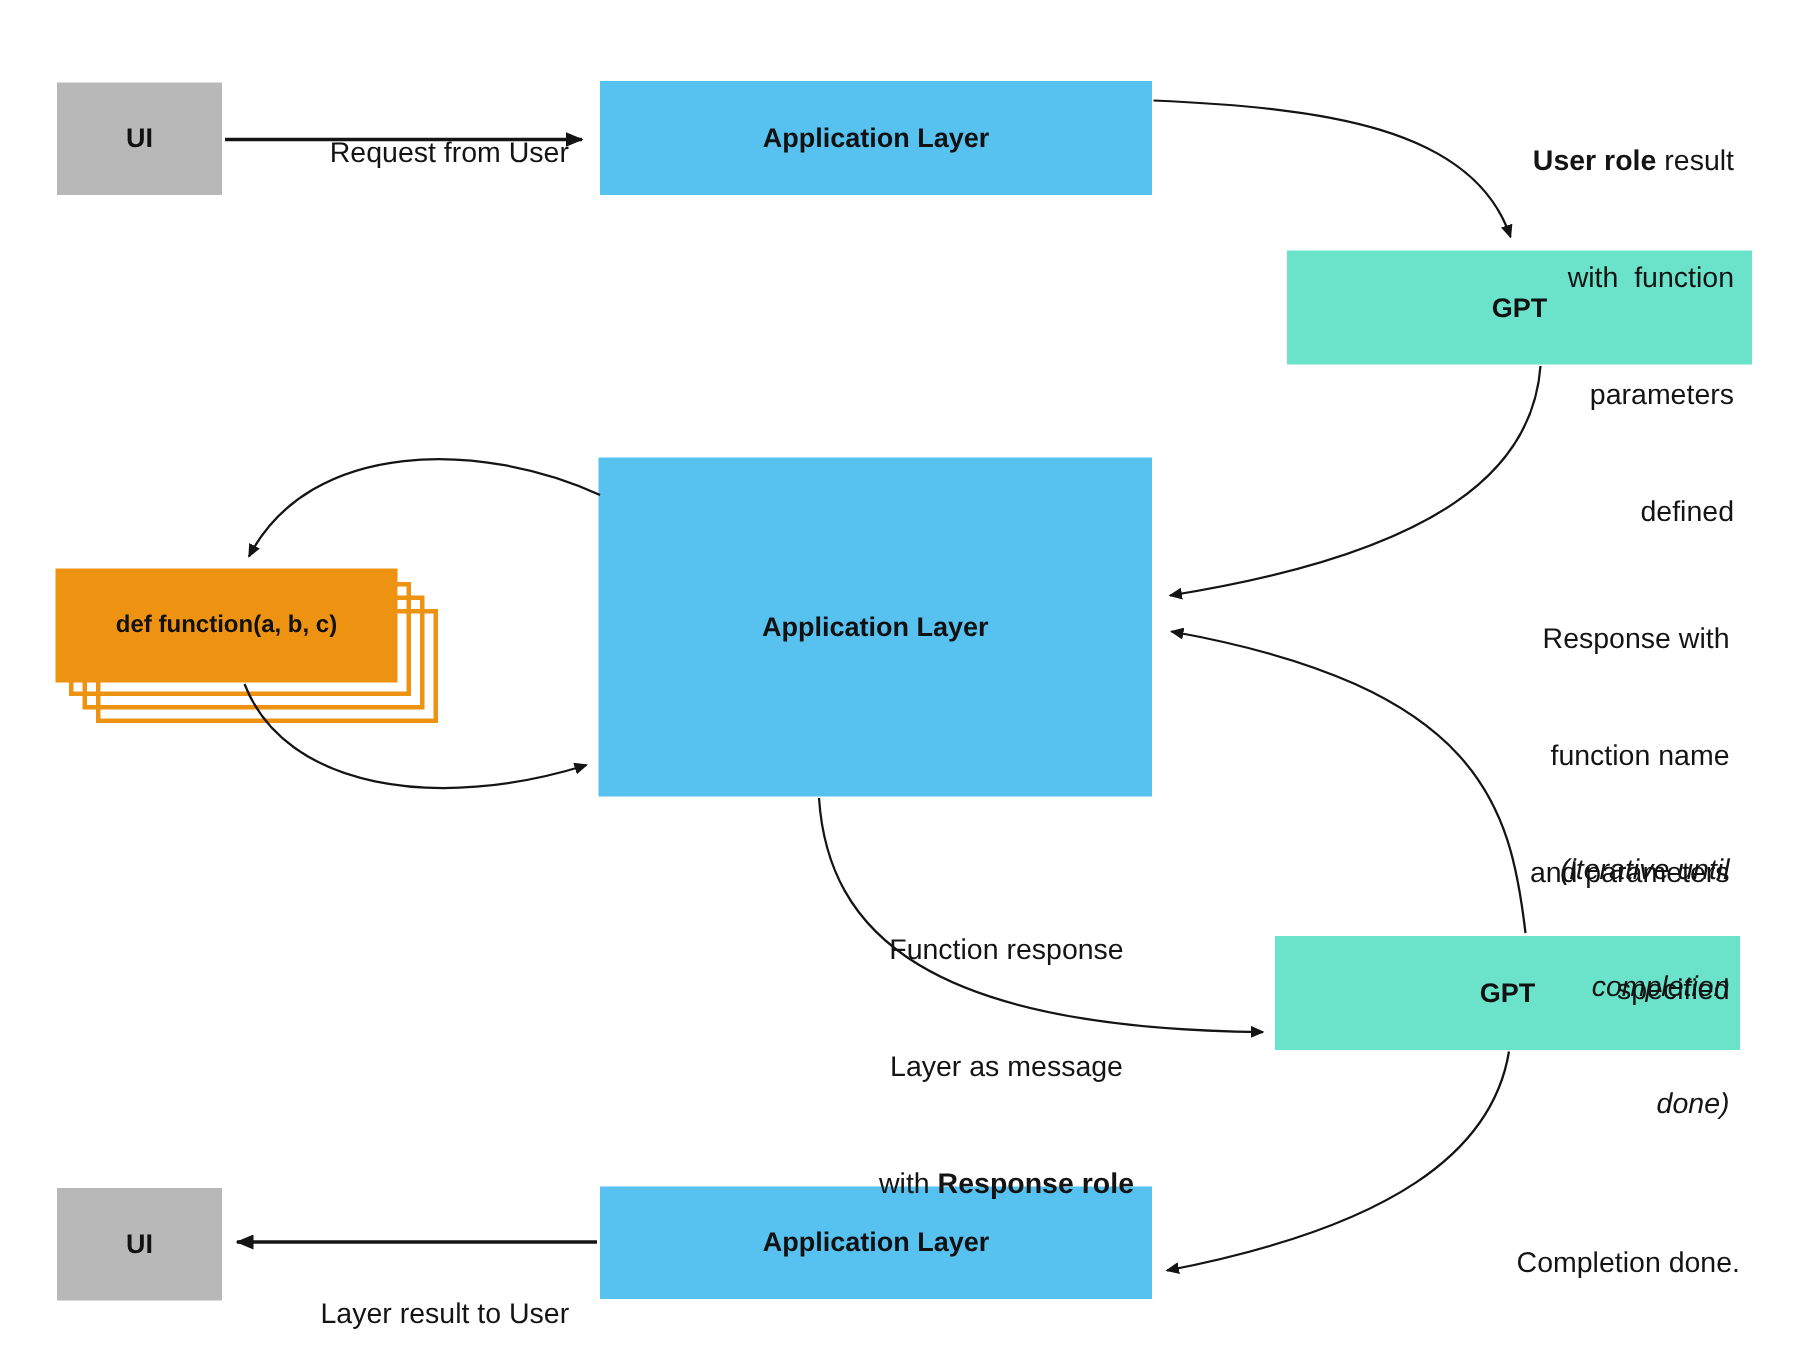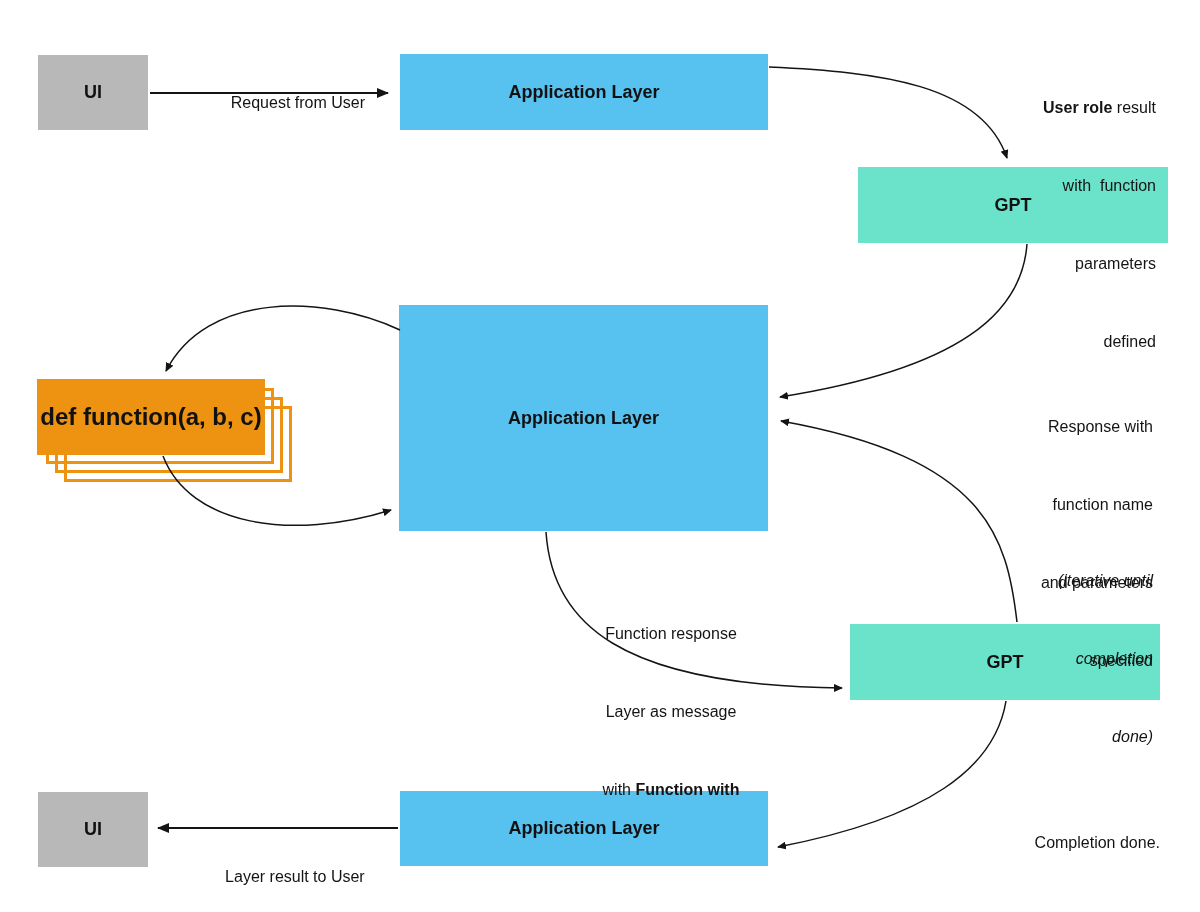--- a/index.html
+++ b/index.html
@@ -53,26 +53,26 @@
     background:transparent;
   }
   .fn-outline.o1{left:9px;  top:9px;  z-index:3;}
   .fn-outline.o2{left:18px; top:18px; z-index:2;}
   .fn-outline.o3{left:27px; top:27px; z-index:1;}
   .fn-main{
     position:absolute; left:0; top:0; z-index:4;
     width:228px; height:76px;
     background:var(--orange);
     display:flex; align-items:center; justify-content:center;
-    font-weight:bold; font-size:24px; color:#111;
+    font-weight:bold; font-size:16px; color:#111;
   }
 
   .txt{
     position:absolute;
-    font-size:16px;
+    font-size:19px;
     line-height:26px;
     white-space:pre-wrap;
     color:var(--ink);
   }
   .txt .line{display:block;}
   .txt b{font-weight:bold;}
   .right{text-align:right;}
   .center{text-align:center;}
   .italic{font-style:italic;}
 
@@ -154,21 +154,21 @@
   <div id="lbl-response" class="txt right">
     <span class="line">Response with</span>
     <span class="line">function name</span>
     <span class="line">and parameters</span>
     <span class="line">specified</span>
   </div>
 
   <div id="lbl-fn-response" class="txt center">
     <span class="line">Function response</span>
     <span class="line">Layer as message</span>
-    <span class="line"><span>with </span><b>Function with</b></span>
+    <span class="line"><span>with </span><b>Response role</b></span>
   </div>
 
   <div id="lbl-completion" class="txt right">
     <span class="line">Completion done.</span>
     <span class="line"><b>Assistant</b><span> response</span></span>
     
   </div>
 
   <div id="lbl-show-result" class="txt">
     <span>Layer result to User</span>

